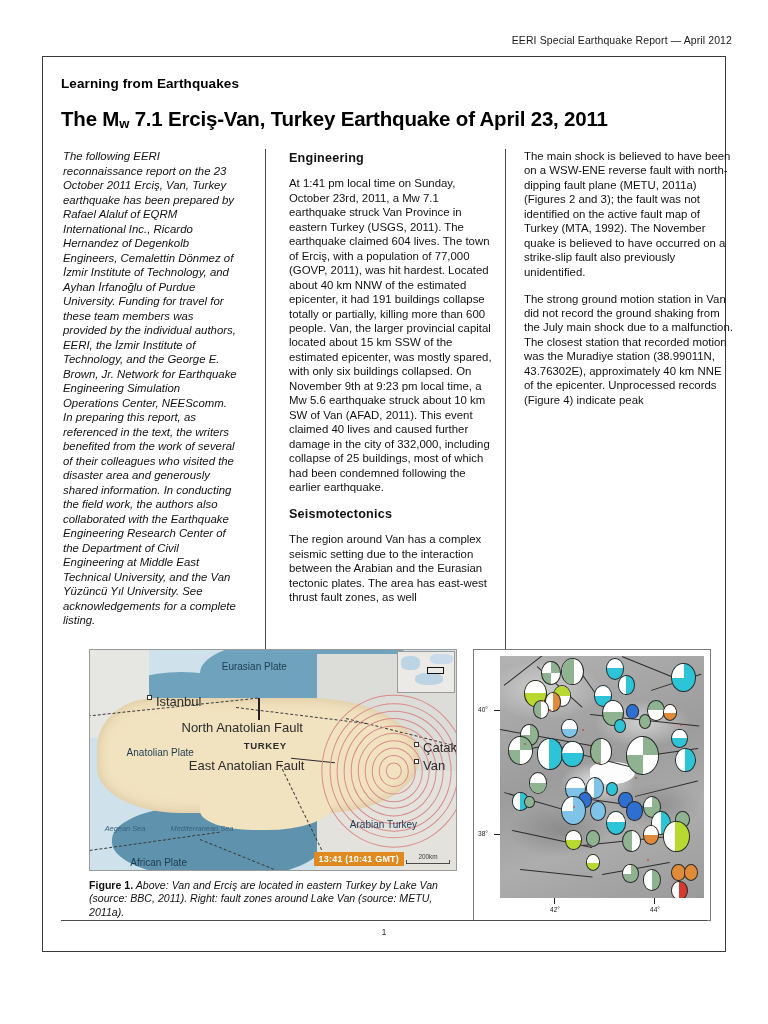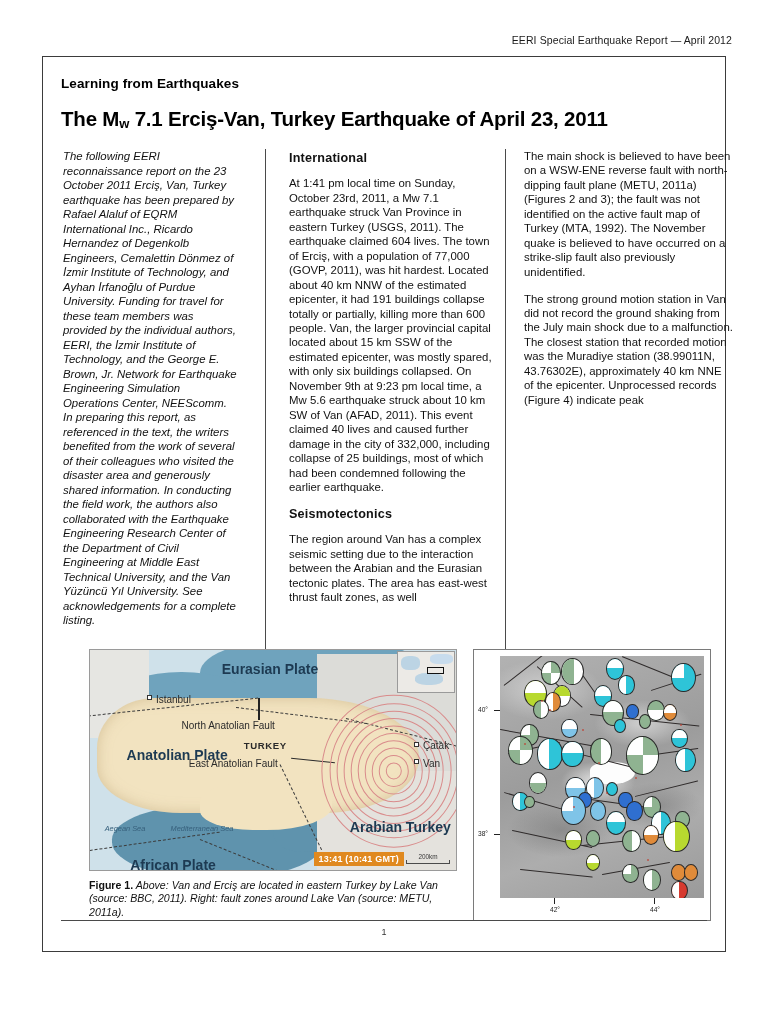--- a/index.html
+++ b/index.html
@@ -173,26 +173,26 @@
   }
   .waves { position: absolute; right: 1%; top: 27%; width: 32%; height: 56%; }
   .waves i {
     position: absolute; left: 50%; top: 50%;
     border: 1.1px solid #d98b8b;
     border-radius: 50%;
     transform: translate(-50%,-50%);
   }
   .map-label {
     position: absolute;
-    font-size: 10px;
+    font-size: 13px;
     color: #2b2b2b;
     white-space: nowrap;
   }
   .map-label.big { font-size: 9.6px; font-weight: bold; letter-spacing: .6px; }
-  .map-label.plate { font-size: 14px; font-weight: bold; color: #1d3a52; }
+  .map-label.plate { font-size: 10px; font-weight: normal; color: #1d3a52; }
   .map-label.italic { font-style: italic; color: #37607c; font-size: 7.4px; }
   .city-box {
     position: absolute;
     width: 5px; height: 5px;
     background: #fff;
     border: 1px solid #333;
   }
   .timestamp {
     position: absolute;
     right: 52px; bottom: 4px;
@@ -300,21 +300,21 @@
   <div class="cols">
 
     <div class="rule rule-a"></div>
     <div class="rule rule-b"></div>
 
     <div class="col col-1">
       <div class="para">The following EERI reconnaissance report on the 23 October 2011 Erciş, Van, Turkey earthquake has been prepared by Rafael Alaluf of EQRM International Inc., Ricardo Hernandez of Degenkolb Engineers, Cemalettin Dönmez of İzmir Institute of Technology, and Ayhan İrfanoğlu of Purdue University. Funding for travel for these team members was provided by the individual authors, EERI, the İzmir Institute of Technology, and the George E. Brown, Jr. Network for Earthquake Engineering Simulation Operations Center, NEEScomm. In preparing this report, as referenced in the text, the writers benefited from the work of several of their colleagues who visited the disaster area and generously shared information. In conducting the field work, the authors also collaborated with the Earthquake Engineering Research Center of the Department of Civil Engineering at Middle East Technical University, and the Van Yüzüncü Yıl University. See acknowledgements for a complete listing.</div>
     </div>
 
     <div class="col col-2">
-      <div class="sec-head tight">International</div>
+      <div class="sec-head tight">Engineering</div>
       <div class="para">At 1:41 pm local time on Sunday, October 23rd, 2011, a Mw 7.1 earthquake struck Van Province in eastern Turkey (USGS, 2011). The earthquake claimed 604 lives. The town of Erciş, with a population of 77,000 (GOVP, 2011), was hit hardest. Located about 40 km NNW of the estimated epicenter, it had 191 buildings collapse totally or partially, killing more than 600 people. Van, the larger provincial capital located about 15 km SSW of the estimated epicenter, was mostly spared, with only six buildings collapsed. On November 9th at 9:23 pm local time, a Mw 5.6 earthquake struck about 10 km SW of Van (AFAD, 2011). This event claimed 40 lives and caused further damage in the city of 332,000, including collapse of 25 buildings, most of which had been condemned following the earlier earthquake.</div>
       <div class="sec-head">Seismotectonics</div>
       <div class="para">The region around Van has a complex seismic setting due to the interaction between the Arabian and the Eurasian tectonic plates. The area has east-west thrust fault zones, as well</div>
     </div>
 
     <div class="col col-3">
       <div class="para">The main shock is believed to have been on a WSW-ENE reverse fault with north-dipping fault plane (METU, 2011a) (Figures 2 and 3); the fault was not identified on the active fault map of Turkey (MTA, 1992). The November quake is believed to have occurred on a strike-slip fault also previously unidentified.</div>
       <div class="para">The strong ground motion station in Van did not record the ground shaking from the July main shock due to a malfunction. The closest station that recorded motion was the Muradiye station (38.99011N, 43.76302E), approximately 40 km NNE of the epicenter. Unprocessed records (Figure 4) indicate peak</div>
     </div>
   </div>

